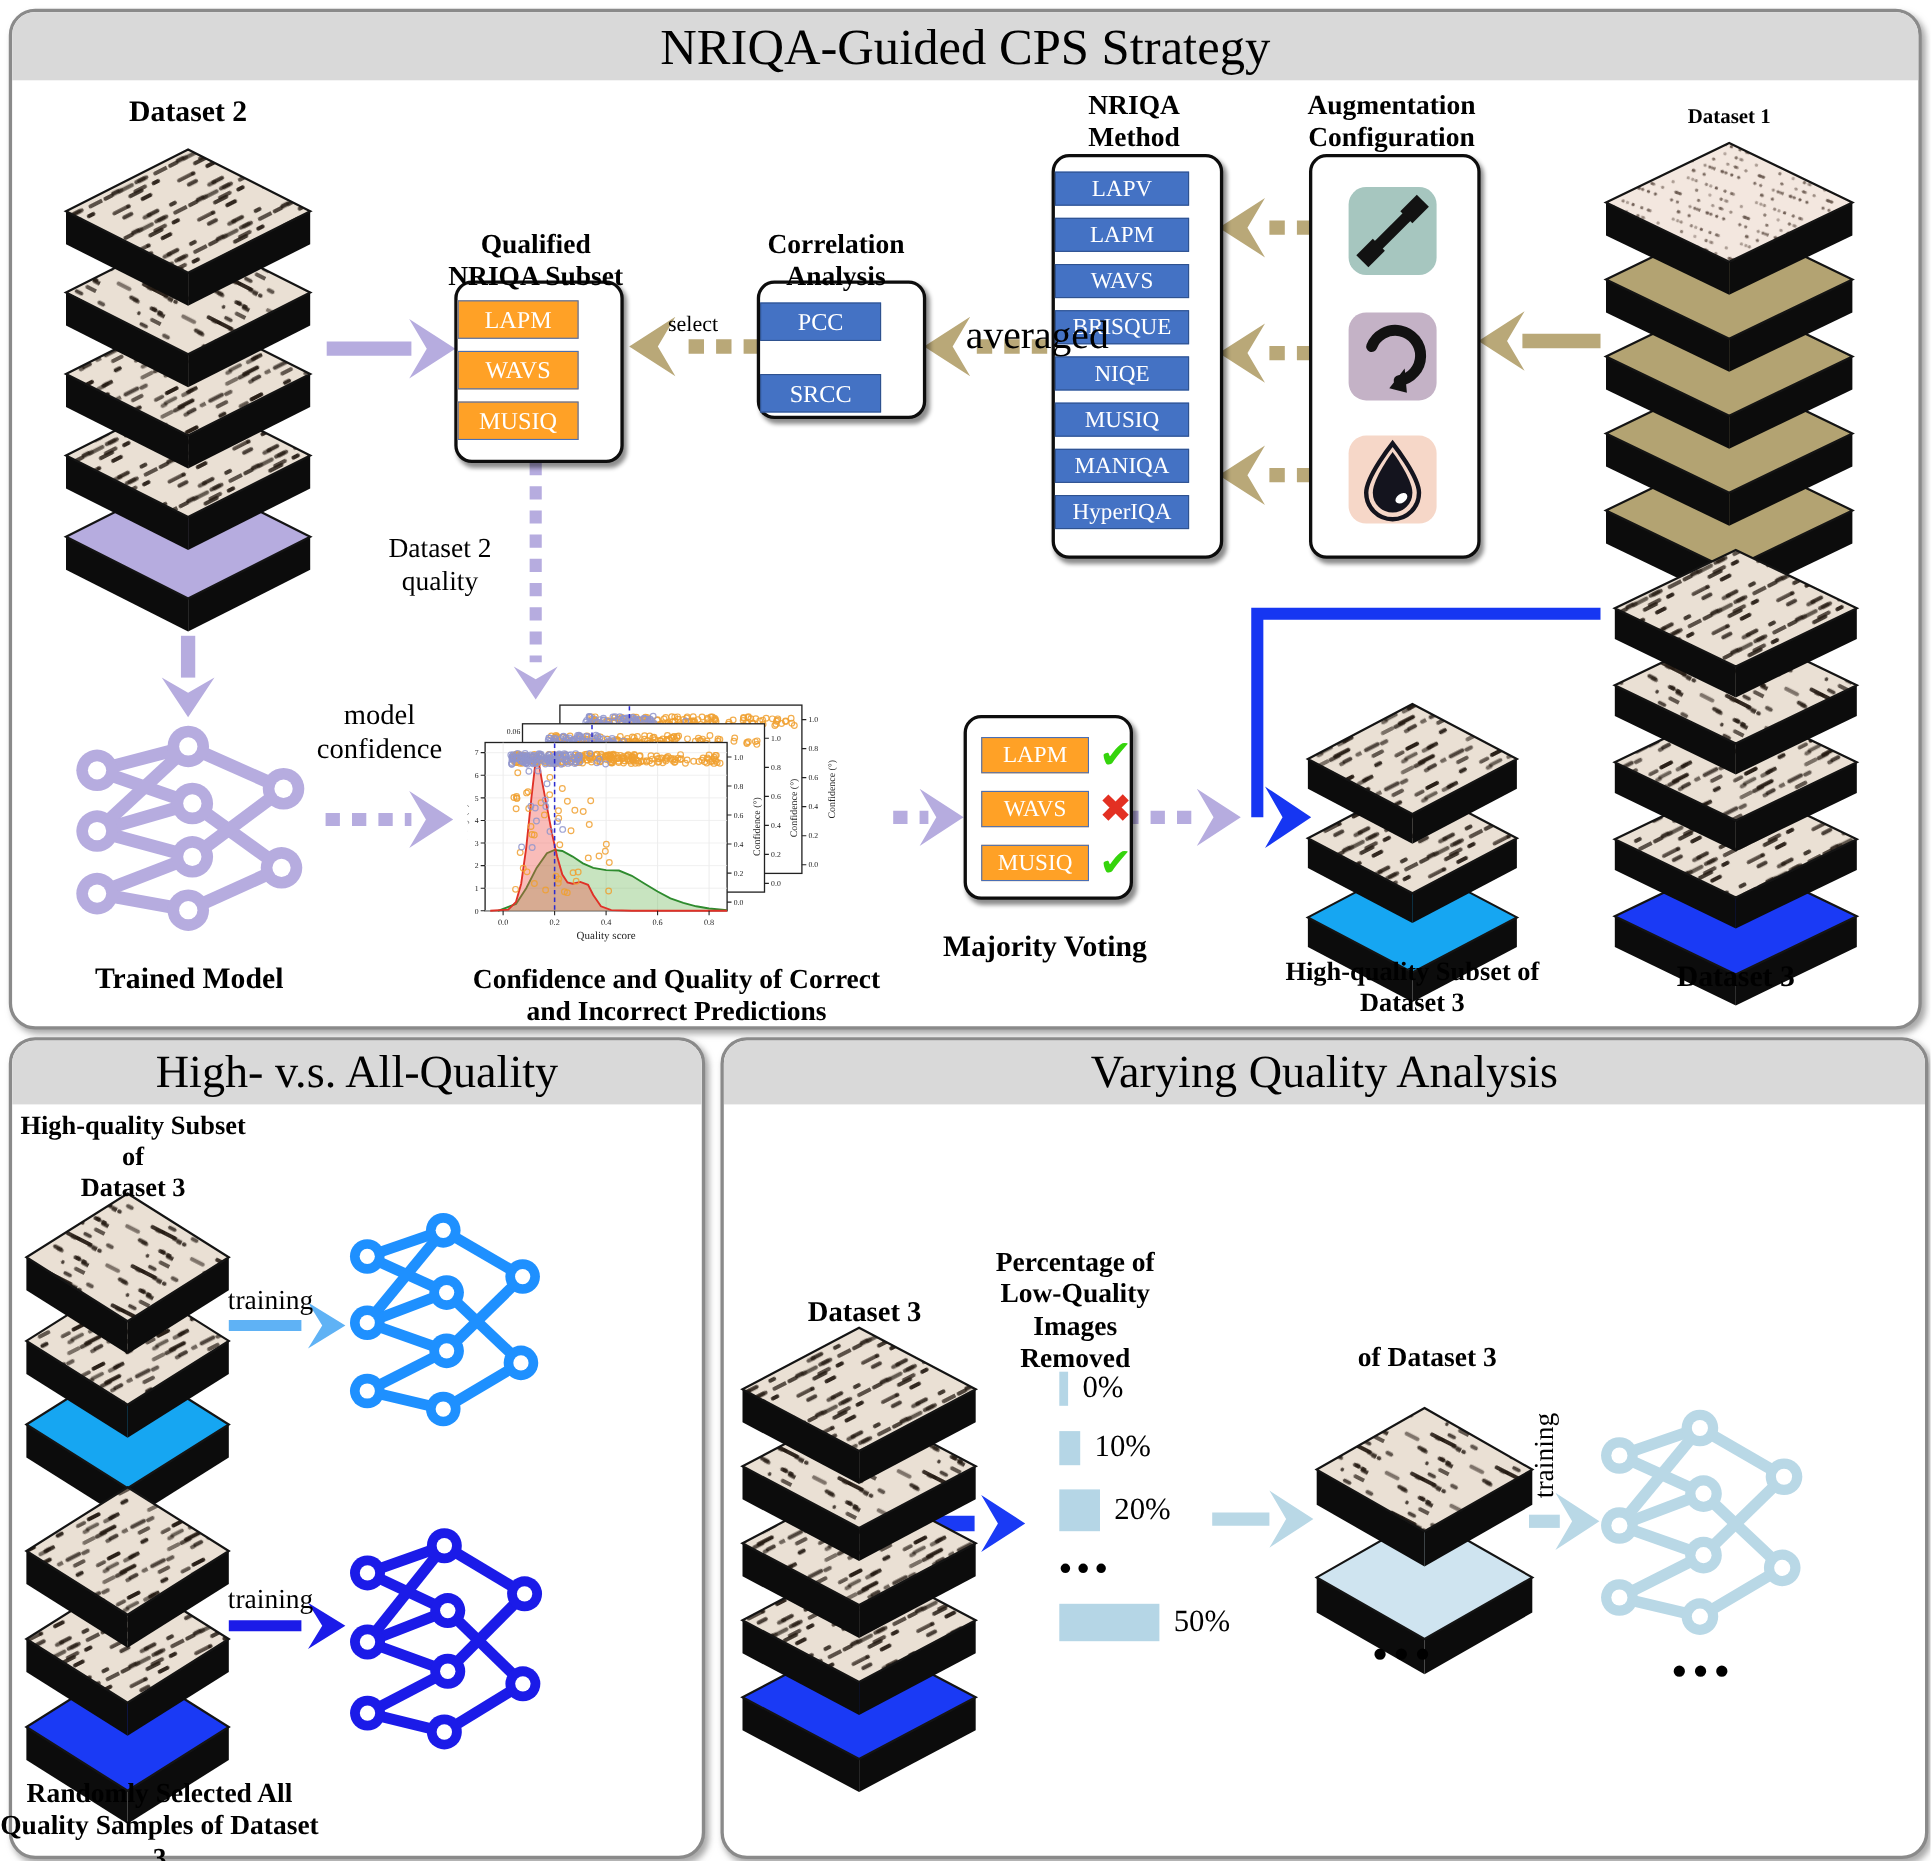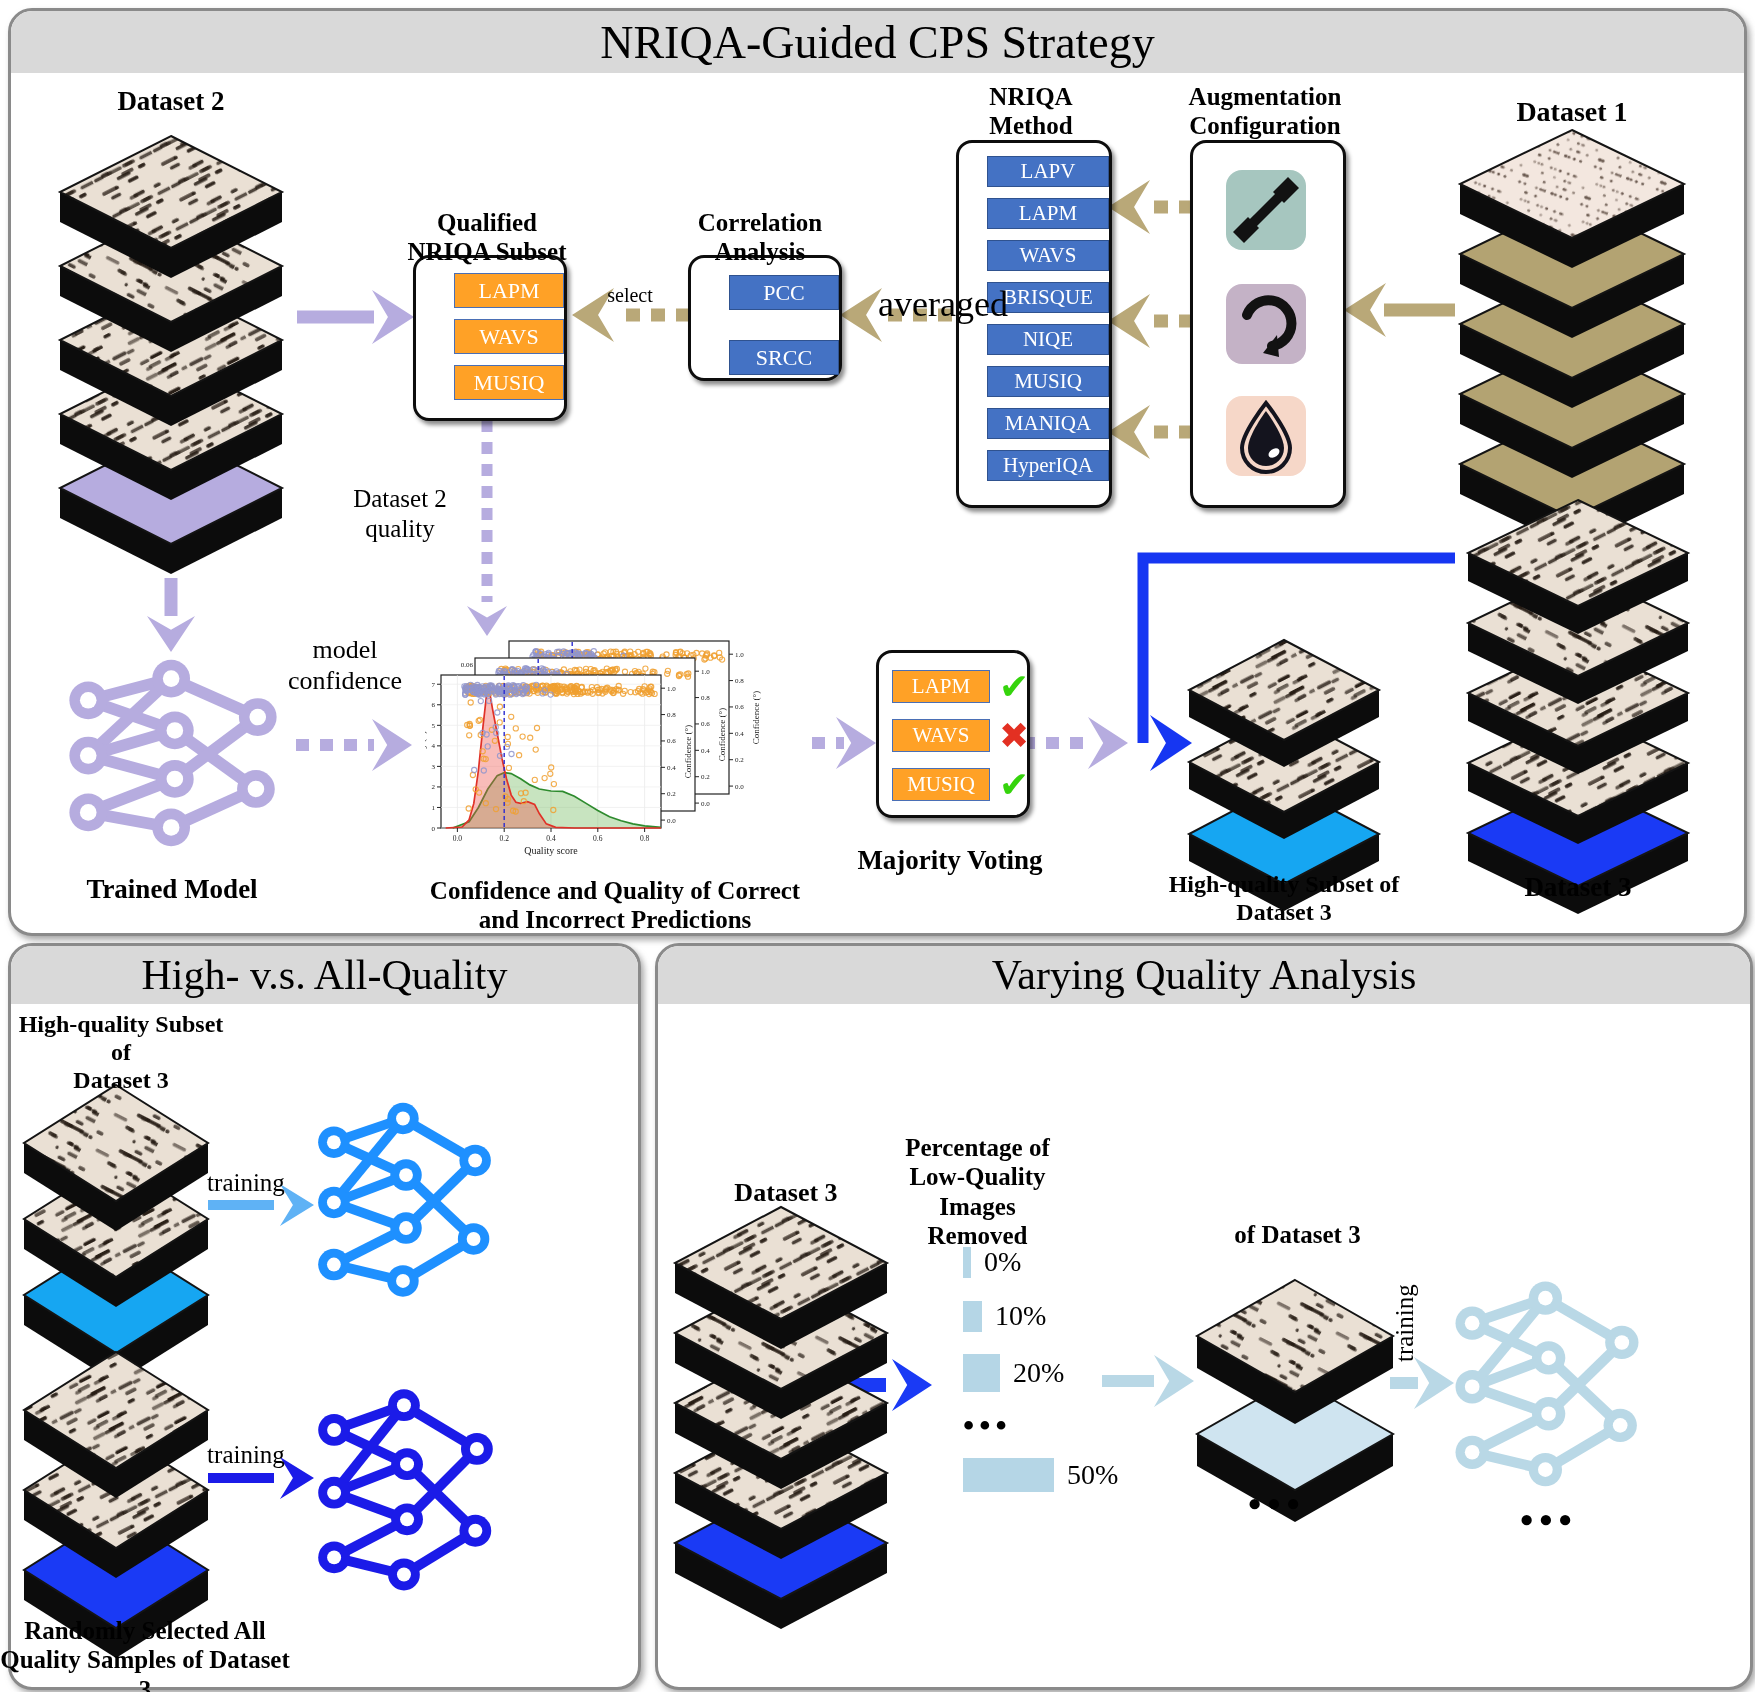--- a/index.html
+++ b/index.html
@@ -6,21 +6,21 @@
   body{width:1755px;height:1692px;position:relative;background:#fff;
        font-family:"Liberation Serif",serif;color:#000;overflow:hidden}
   .panel{position:absolute;background:#fff;border:3px solid #8a8a8a;border-radius:24px;
          box-shadow:3px 4px 6px rgba(110,110,110,.6);overflow:hidden;z-index:0}
   .panel-header{position:absolute;left:0;top:0;right:0;background:var(--header-bg);
          display:flex;align-items:center;justify-content:center;font-weight:normal}
   #hdr-top{height:62px;font-size:46px}
   #hdr-bl,#hdr-br{height:58px;font-size:42px}
   .box{position:absolute;background:#fff;border:3px solid #0d0d0d;border-radius:16px;
        box-shadow:3px 4px 4px rgba(0,0,0,.45);z-index:3}
-  .chips{display:flex;flex-direction:column;align-items:flex-end}
+  .chips{display:flex;flex-direction:column;align-items:flex-start}
   .chip{color:#fff;text-align:center;border:1px solid #2f528f;box-sizing:border-box}
   .chips-blue .chip{background:var(--blue-chip);width:122px;height:31px;line-height:29px;font-size:21px}
   #nriqa-box .chips{gap:11px;padding-top:13px}
   #corr-box .chips{gap:30px;padding-top:17px}
   .chips-blue2 .chip{background:var(--blue-chip);width:110px;height:35px;line-height:33px;font-size:22px}
   #qual-box .chips{gap:11px;padding-top:15px}
   .chips-orange .chip{background:var(--orange-chip);width:110px;height:35px;line-height:33px;font-size:22px;border-color:#4a6fb5}
   .vote-box-grid{display:grid;grid-template-columns:98px 36px;column-gap:9px;row-gap:16px;
         align-items:center;padding:17px 0 0 13px}
   .vote-chip{background:var(--orange-chip);width:98px;height:33px;line-height:31px;font-size:21px;border-color:#4a6fb5}
@@ -1348,21 +1348,21 @@
     <text x="126.00000000000003" y="229" text-anchor="middle" font-size="7.5" font-family="Liberation Serif,serif" fill="#222">0.4</text>
     <line x1="172.80851063829786" y1="216" x2="172.80851063829786" y2="220" stroke="#222" stroke-width="1"></line>
     <text x="172.80851063829786" y="229" text-anchor="middle" font-size="7.5" font-family="Liberation Serif,serif" fill="#222">0.6</text>
     <line x1="219.61702127659578" y1="216" x2="219.61702127659578" y2="220" stroke="#222" stroke-width="1"></line>
     <text x="219.61702127659578" y="229" text-anchor="middle" font-size="7.5" font-family="Liberation Serif,serif" fill="#222">0.8</text>
     <text x="126" y="242" text-anchor="middle" font-size="10" font-family="Liberation Serif,serif" fill="#222">Quality score</text>
     <text transform="translate(0 139.5) rotate(-90)" text-anchor="middle" font-size="9" font-family="Liberation Serif,serif" fill="#222">Density (−)</text>
   </svg>
 
 <div class="cap" style="left:71px;top:86px;width:200px;font-size:27px">Dataset 2</div>
-<div class="cap" style="left:1472px;top:96px;width:200px;font-size:28px">Dataset 1</div>
+<div class="cap" style="left:1472px;top:96px;width:200px;font-size:19px">Dataset 1</div>
 
 <div class="cap" style="left:931px;top:82px;width:200px;font-size:25px">
   <div>NRIQA</div>
   <div>Method</div>
 </div>
 <div class="box" id="nriqa-box" style="left:956px;top:140px;width:150px;height:362px">
   <div class="chips chips-blue">
       <div class="chip">LAPV</div>
       <div class="chip">LAPM</div>
       <div class="chip">WAVS</div>

